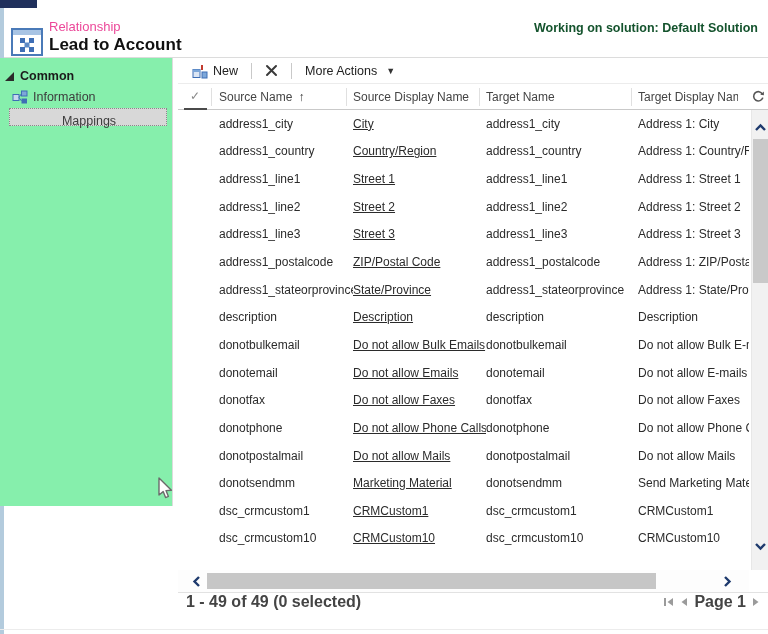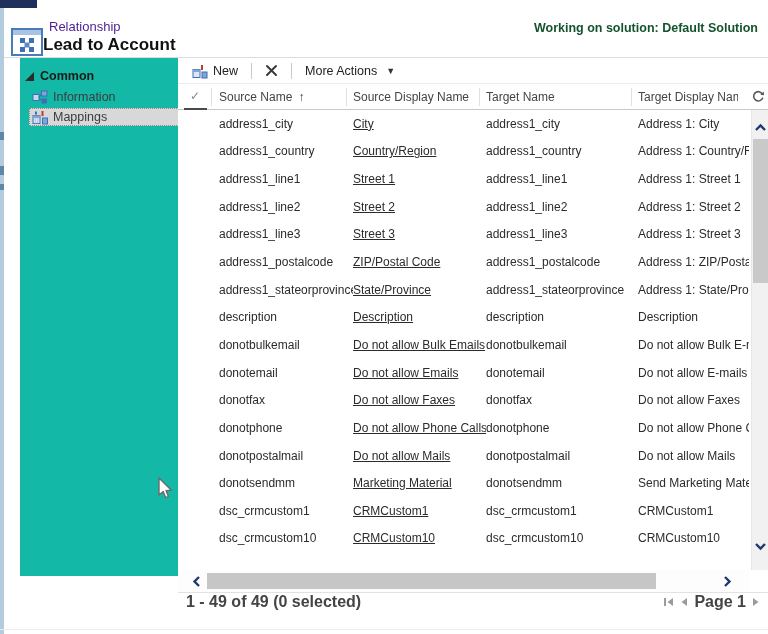--- a/index.html
+++ b/index.html
@@ -10,30 +10,30 @@
   }
   
   .top-navy { position:absolute; left:0; top:0; width:37px; height:8px; background:#20305c; }
   .left-strip { position:absolute; left:0; top:8px; width:4px; height:626px; background:#b3cbdd; }
   .left-strip .seg { position:absolute; left:0; width:4px; background:#5c87a6; }
   .bottom-line { position:absolute; left:0; top:629px; width:768px; height:1px; background:#ececec; }
 
   
   .header { position:absolute; left:4px; top:8px; width:764px; height:50px; background:#fff; border-bottom:1px solid #dcdcdc; }
   .rel-icon { position:absolute; left:7px; top:19px; }
-  .h-cat { position:absolute; left:45px; top:11px; font-size:13px; color:#4c1d95; }
-  .h-title { position:absolute; left:39px; top:27px; font-size:17px; font-weight:700; color:#111; }
+  .h-cat { position:absolute; left:45px; top:11px; font-size:13px; color:#ec4899; }
+  .h-title { position:absolute; left:45px; top:27px; font-size:17px; font-weight:700; color:#111; }
   .working-on { position:absolute; right:10px; top:13px; font-size:12.5px; font-weight:700; color:#14532d; }
 
   
-  .sidebar { position:absolute; left:20px; top:58px; width:173px; height:518px; background:#14b8a6; border-right:1px solid #dcdcdc; }
+  .sidebar { position:absolute; left:0; top:58px; width:173px; height:448px; background:#86efac; border-right:1px solid #dcdcdc; }
   .tree-head { display:flex; align-items:center; gap:6px; padding:11px 0 3px 5px; }
   .tree-head .lbl { font-size:12.5px; font-weight:700; color:#1a1a1a; }
   .tree-item { display:flex; align-items:center; gap:5px; height:18px; margin:2px 4px 2px 9px; padding-left:2px; font-size:12.5px; color:#3c3c3c; border:1px dotted transparent; }
-  .tree-item.selected { background:#d8d8d8; border:1px dotted #8a8a8a; }
+  .tree-item.selected { background:#d8d8d8; border:1px dotted #8a8a8a;flex-direction:column; }
   .tree-item .lbl { white-space:nowrap; }
   .tree-item.selected { width:158px; }
 
   
   .main { position:absolute; left:178px; top:58px; width:590px; height:552px; background:#fff; }
 
   .toolbar { position:absolute; left:0; top:0; width:100%; height:26px; display:flex; align-items:center; padding-left:8px; border-bottom:1px solid #ececec; background:#fff; }
   .tb-btn { display:flex; align-items:center; gap:5px; font-size:12.5px; color:#222; padding:0 6px; height:24px; cursor:default; }
   .tb-sep { width:1px; height:16px; background:#c9c9c9; margin:0 7px; }
   .caret { font-size:9px; color:#333; margin-left:4px; }

